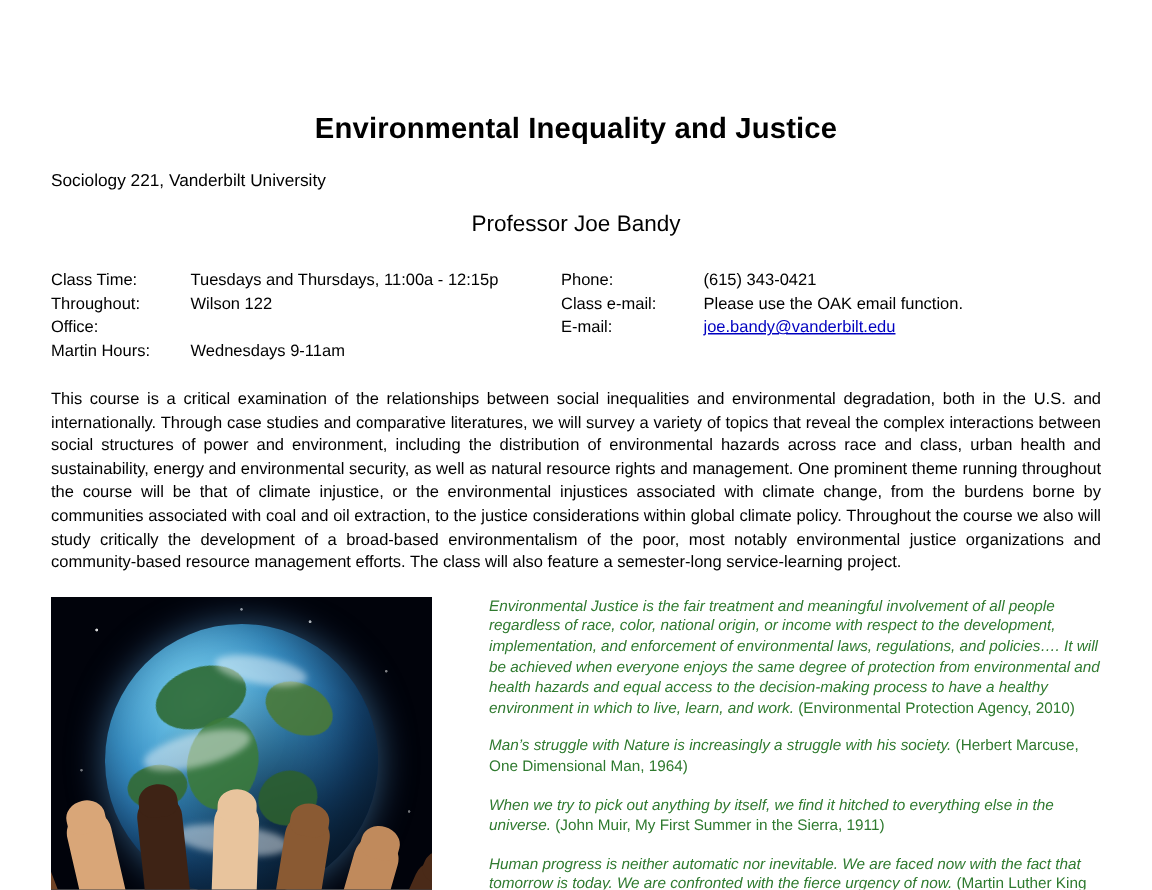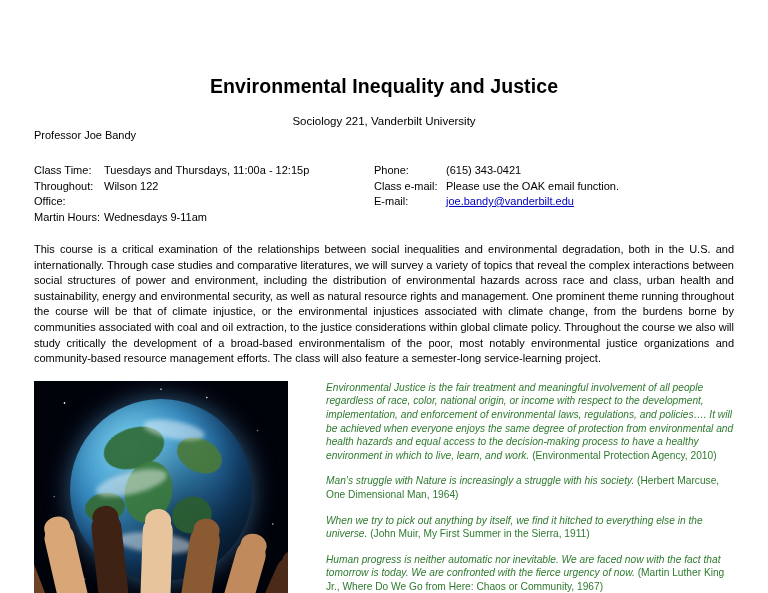--- a/index.html
+++ b/index.html
@@ -23,44 +23,44 @@
   }
   .doc-title {
     margin: 17px;
     padding-top: 58px;
     text-align: center;
     font-size: 19.5px;
     font-weight: bold;
     letter-spacing: 0.1px;
   }
   .subtitle {
-    text-align: center;
     font-size: 11.5px;
     margin-top: 8px;
   }
   .subtitle2 {
-    text-align: left;
-    font-size: 11px;
-    margin-top: 2px;
+    text-align: center;
+    font-size: 15px;
+    margin-top: 14px;
   }
 
   
   .info {
     display: flex;
     margin-top: 22px;
     font-size: 11px;
   }
   .info-col {
     display: block;
   }
   .info-col.left { width: 340px; }
   .info-col.right { width: 360px; }
   .info-row {
     display: flex;
     line-height: 15.5px;
+    gap: 23px;
   }
   .info-label {
     width: 70px;
     flex: 0 0 70px;
     white-space: nowrap;
   }
   .info-label.wide {
     width: 72px;
     flex: 0 0 72px;
   }

